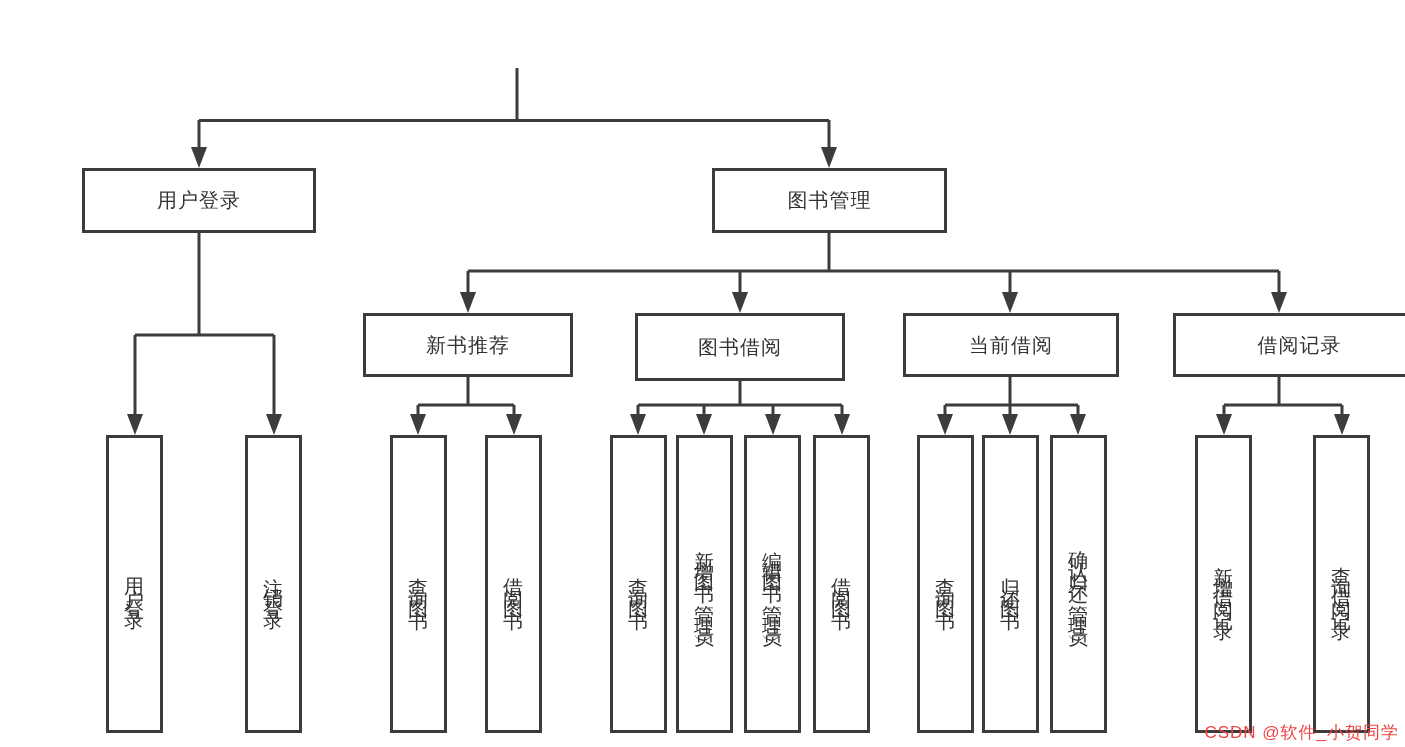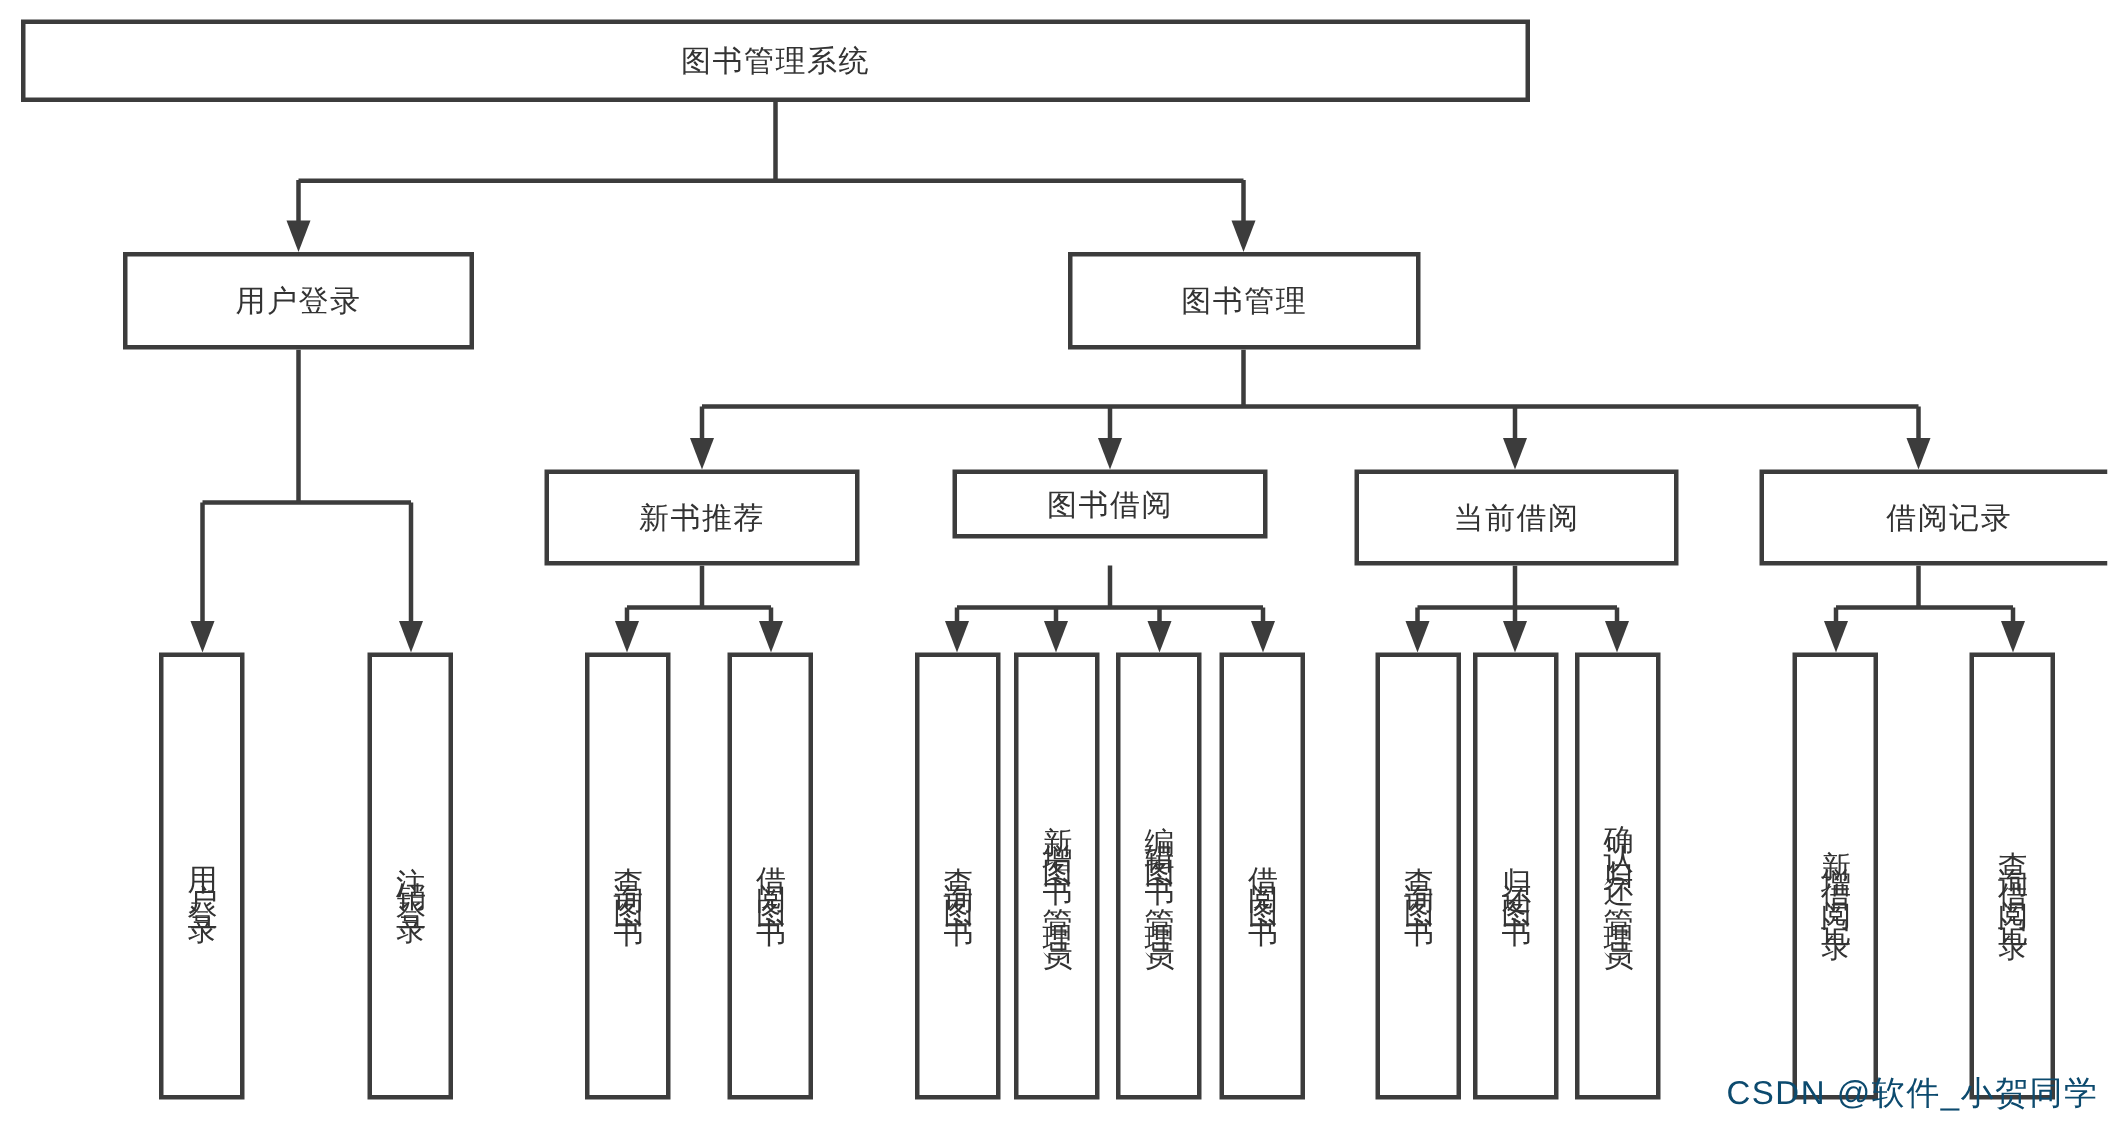--- a/index.html
+++ b/index.html
@@ -42,22 +42,22 @@
     text-orientation: mixed;
     font-size: 20px;
     letter-spacing: 11px;
     line-height: 1;
     white-space: nowrap;
   }
   .watermark {
     position: absolute;
     right: 6px;
     bottom: 3px;
-    font-size: 22px;
-    color: #0c4a6e;
+    font-size: 17px;
+    color: #ef4444;
     letter-spacing: 1px;
     z-index: 3;
     white-space: nowrap;
   }
 </style>
 </head>
 <body>
 
 <div class="stage">
 
@@ -101,35 +101,32 @@
 
       <polygon points="937,414 953,414 945,435"></polygon>
       <polygon points="1002,414 1018,414 1010,435"></polygon>
       <polygon points="1070,414 1086,414 1078,435"></polygon>
 
       <polygon points="1216,414 1232,414 1224,435"></polygon>
       <polygon points="1334,414 1350,414 1342,435"></polygon>
     </g>
   </svg>
 
-  <div class="node h" style="left:14px; top:13px; width:1006px; height:55px;">
-    <span>图书管理系统</span>
-  </div>
 
   <div class="node h" style="left:82px; top:168px; width:234px; height:65px;">
     <span>用户登录</span>
   </div>
   <div class="node h" style="left:363px; top:313px; width:210px; height:64px;">
     <span>新书推荐</span>
   </div>
 
   <div class="node h" style="left:712px; top:168px; width:235px; height:65px;">
     <span>图书管理</span>
   </div>
-  <div class="node h" style="left:635px; top:313px; width:210px; height:46px;">
+  <div class="node h" style="left:635px; top:313px; width:210px; height:68px;">
     <span>图书借阅</span>
   </div>
   <div class="node h" style="left:903px; top:313px; width:216px; height:64px;">
     <span>当前借阅</span>
   </div>
   <div class="node h" style="left:1173px; top:313px; width:253px; height:64px;">
     <span>借阅记录</span>
   </div>
 
   <div class="node v" style="left:106px; top:435px; width:57px; height:298px;">

